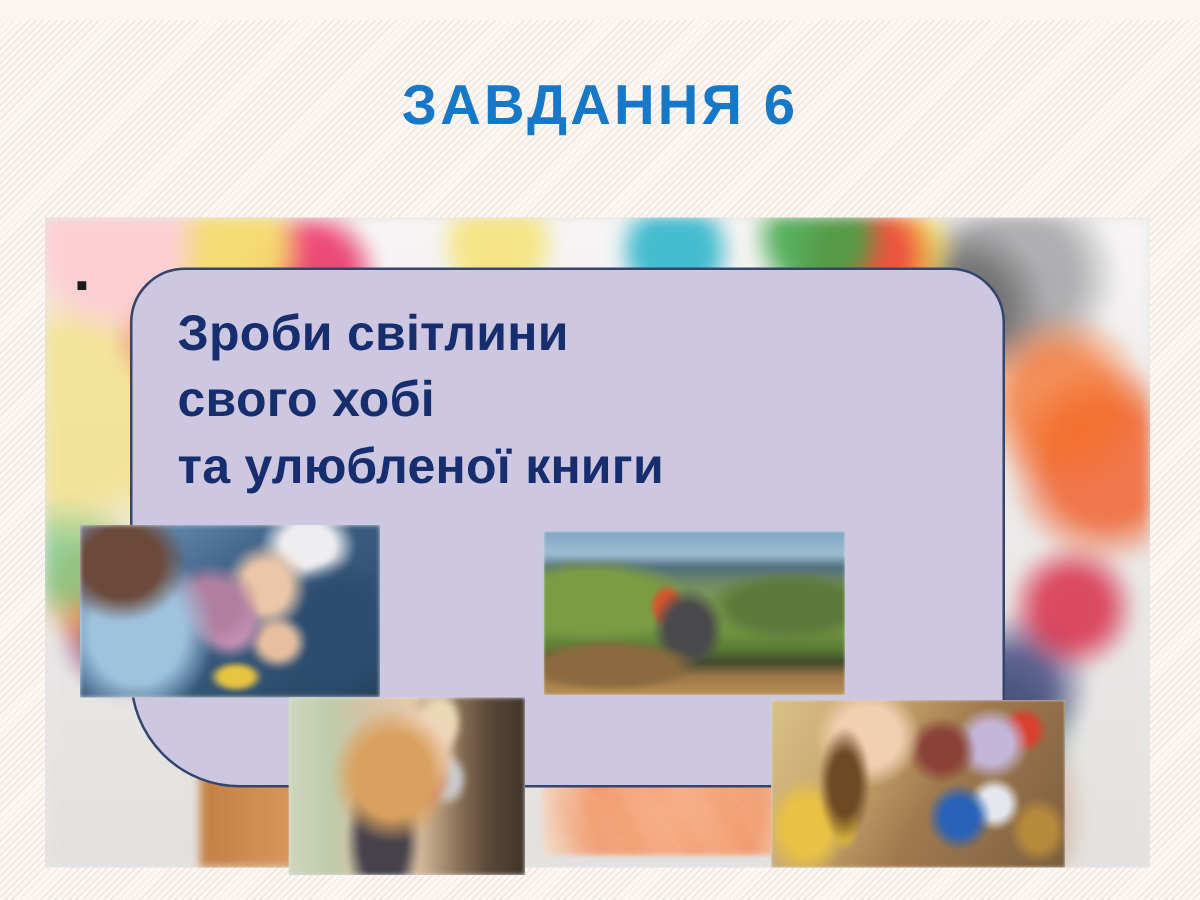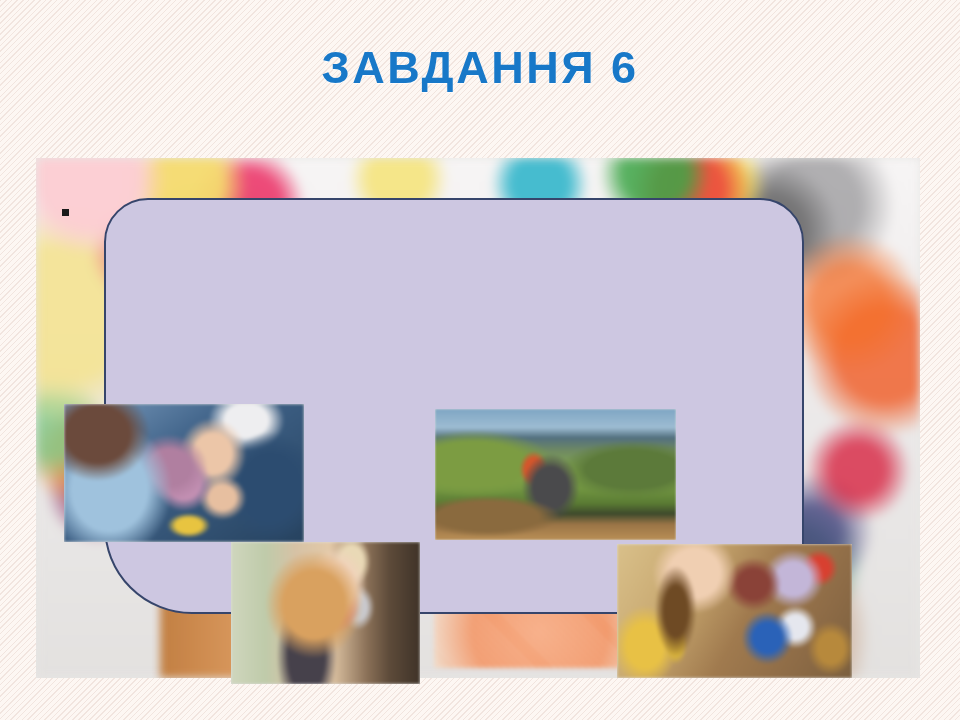--- a/index.html
+++ b/index.html
@@ -19,20 +19,21 @@
   #slide {
     position: absolute;
     inset: 0;
     background-color: #fdf7f3;
     background-image:
       repeating-linear-gradient(135deg,
         rgba(214,186,176,0.30) 0px,
         rgba(214,186,176,0.30) 1px,
         rgba(255,255,255,0) 1px,
         rgba(255,255,255,0) 4px);
+    margin-top: 16px;
   }
 
   
   #title {
     position: absolute;
     left: 0;
     top: 42px;
     width: 960px;
     text-align: center;
     font-size: 45px;
@@ -230,20 +231,23 @@
   <div id="bg-photo">
     <div class="craft"></div>
     <div class="woodstrip"></div>
     <div class="peach"></div>
   </div>
 
   <div id="bullet"></div>
 
   <div id="callout"></div>
 
+  <div id="callout-text">Зроби світлини
+свого хобі
+та улюбленої книги</div>
 
   <div class="photo" id="photo-knitting">
     <div class="inner"></div>
   </div>
 
   <div class="photo" id="photo-bike">
     <div class="inner"></div>
   </div>
 
   <div class="photo" id="photo-guitar">

